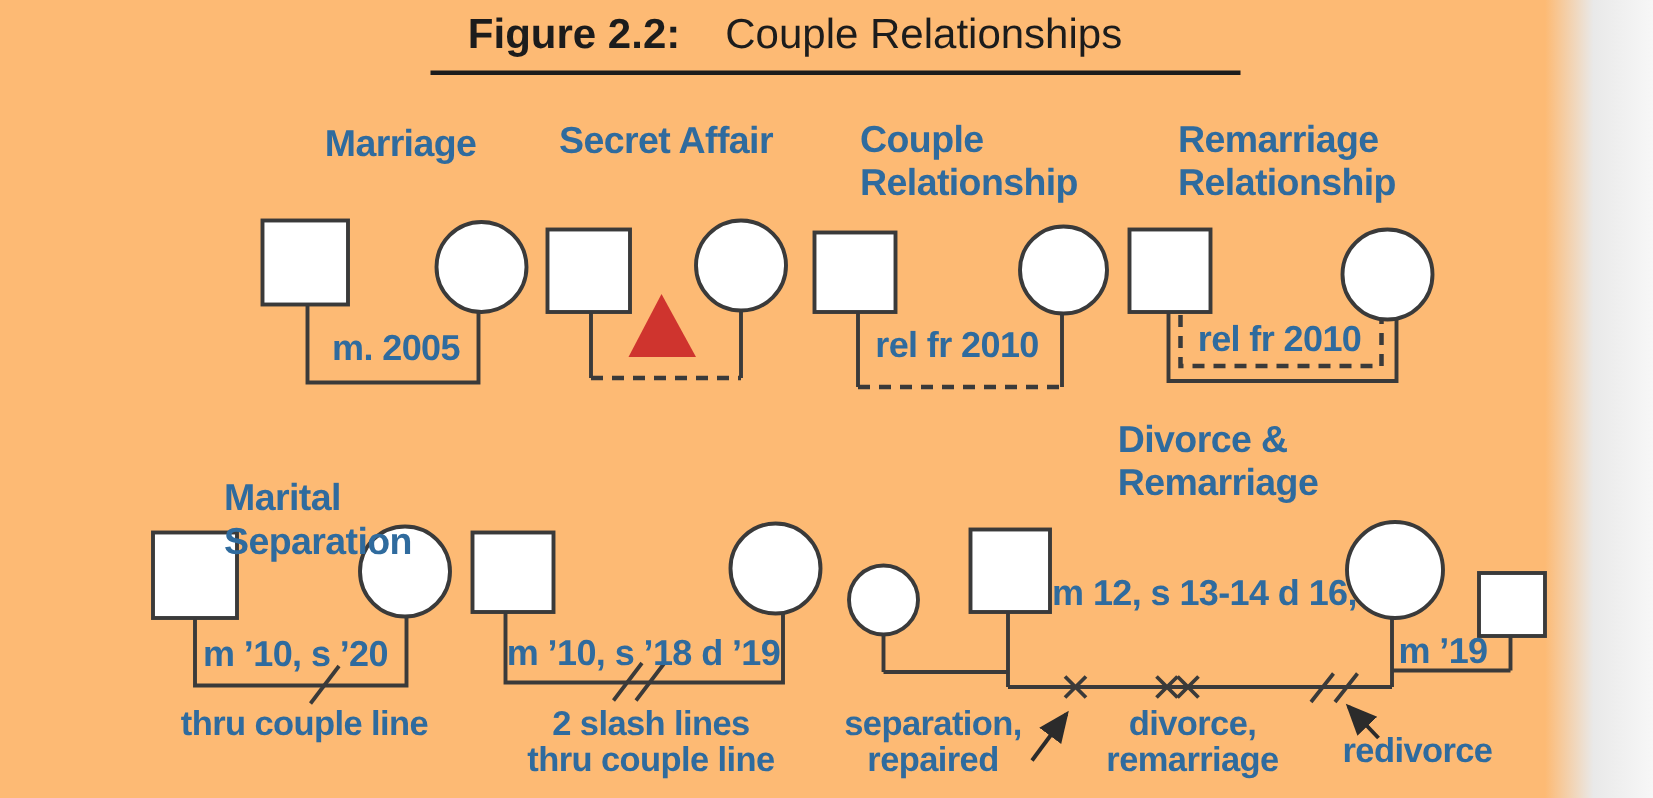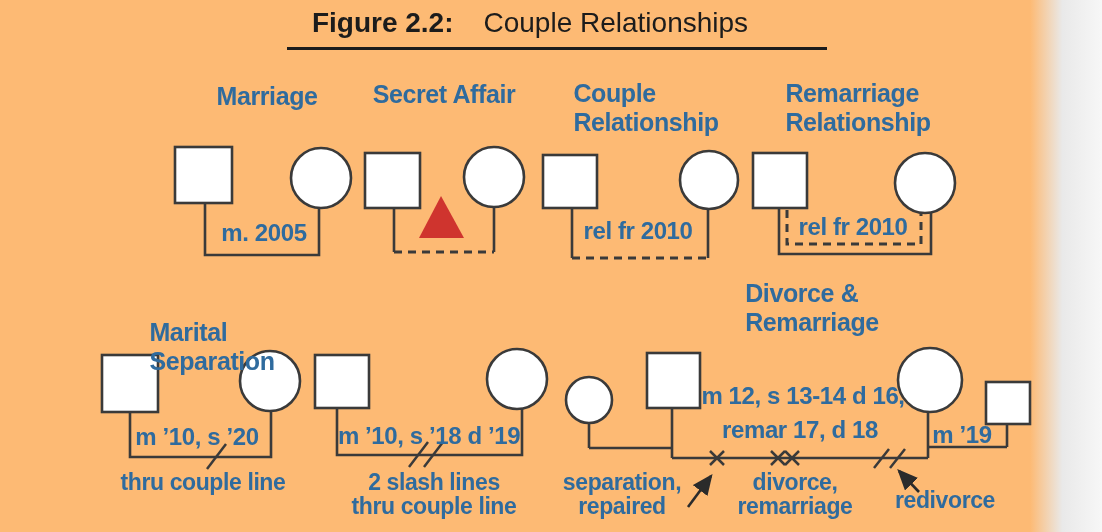--- a/index.html
+++ b/index.html
@@ -127,21 +127,20 @@
     <div>Separation</div>
   </div>
   <div class="lbl heading" style="left:812px;top:279px;">
     <div>Divorce &amp;</div>
     <div>Remarriage</div>
   </div>
 
   <div class="lbl" style="left:197px;top:424px;">m ’10, s ’20</div>
   <div class="lbl" style="left:429px;top:423px;">m ’10, s ’18 d ’19</div>
   <div class="lbl" style="left:803px;top:383px;">m 12, s 13-14 d 16,</div>
-  <div class="lbl" style="left:800px;top:417px;">remar 17, d 18</div>
   <div class="lbl" style="left:962px;top:422px;">m ’19</div>
 
   <div class="lbl caption" style="left:203px;top:470px;">
     <div>thru couple line</div>
   </div>
   <div class="lbl caption" style="left:434px;top:470px;">
     <div>2 slash lines</div>
     <div>thru couple line</div>
   </div>
   <div class="lbl caption" style="left:622px;top:470px;">

